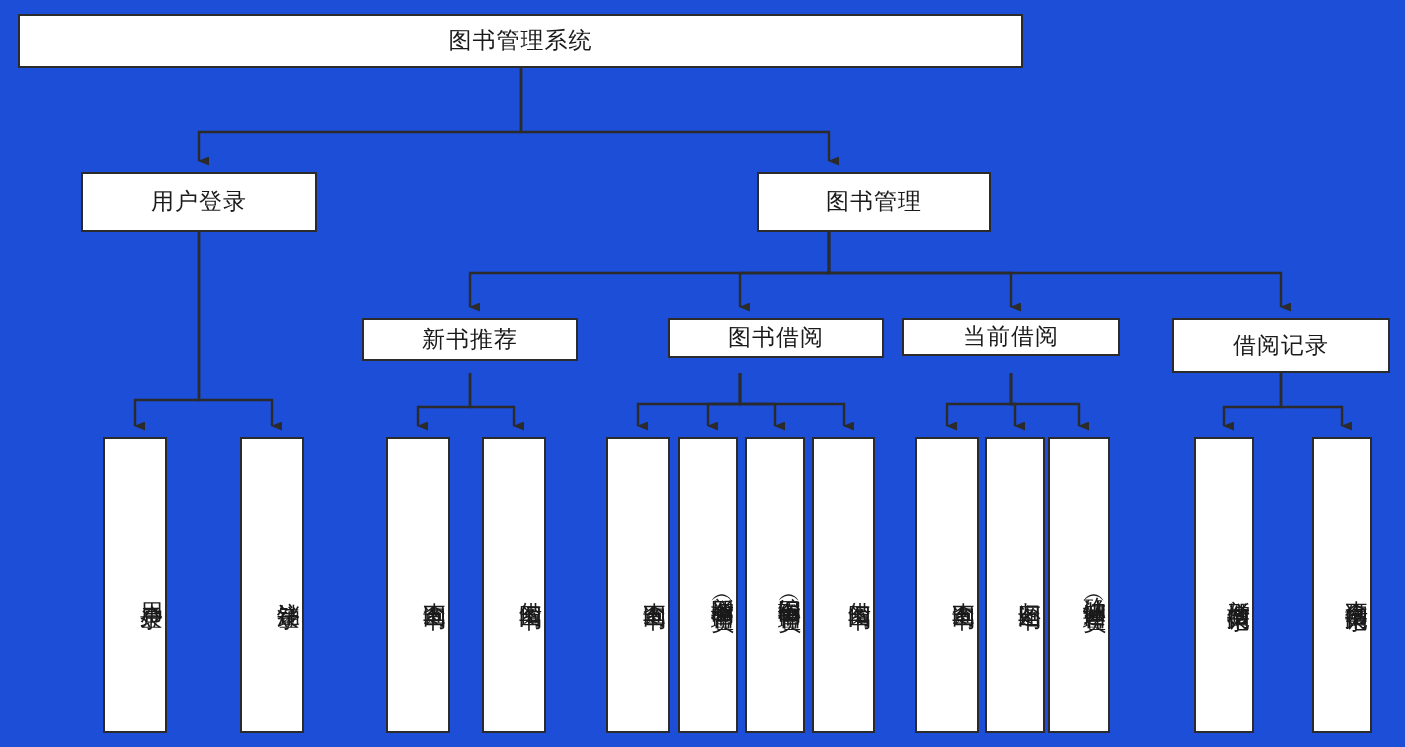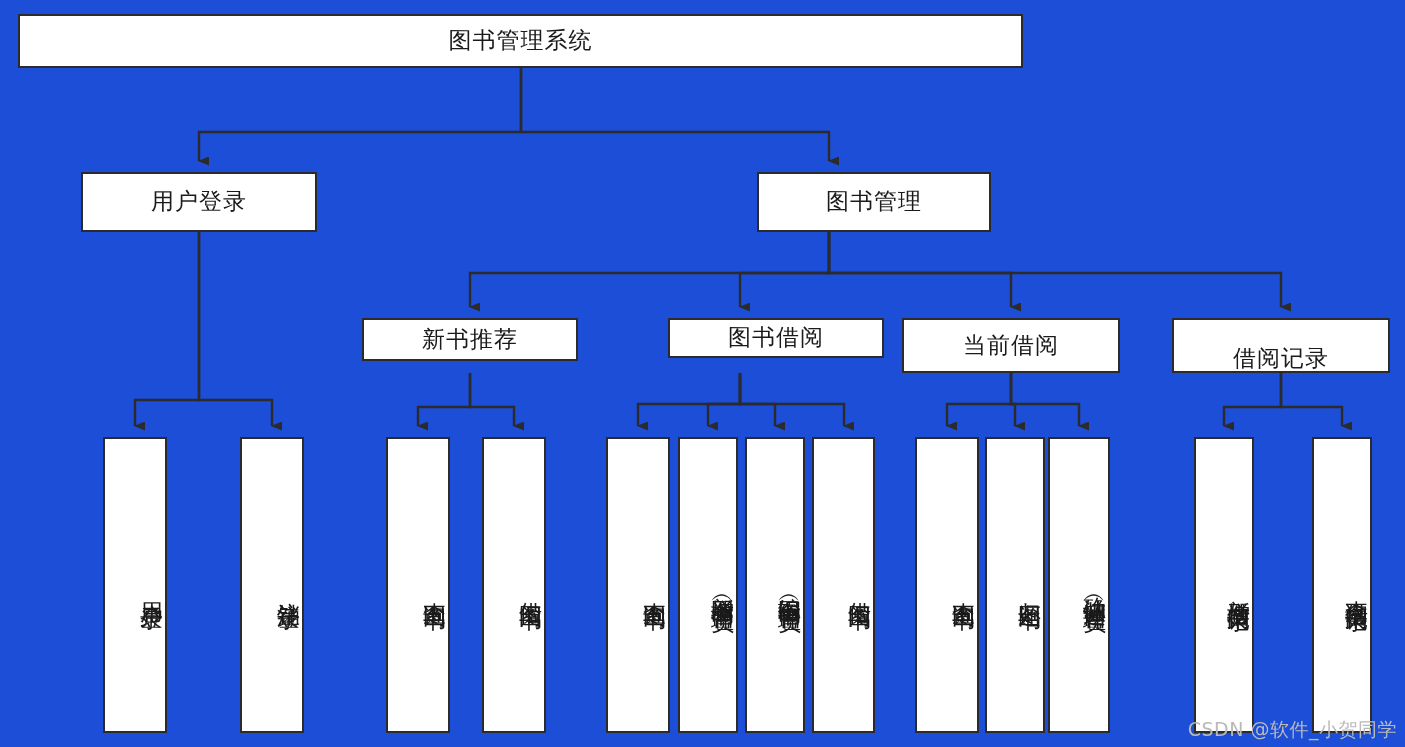--- a/index.html
+++ b/index.html
@@ -115,24 +115,24 @@
       </div>
       <div class="node horiz" style="left: 712px; top: 172px; width: 234px; height: 60px; border-color: rgb(43, 43, 43); background: rgb(255, 255, 255); color: rgb(26, 26, 26); margin-left: 45px;">
         <span class="nlabel">图书管理</span>
       </div>
       <div class="node horiz" style="left: 362px; top: 318px; width: 216px; height: 43px; border-color: rgb(43, 43, 43); background: rgb(255, 255, 255); color: rgb(26, 26, 26);">
         <span class="nlabel">新书推荐</span>
       </div>
       <div class="node horiz" style="left: 632px; top: 318px; width: 216px; height: 40px; border-color: rgb(43, 43, 43); background: rgb(255, 255, 255); color: rgb(26, 26, 26); margin-left: 36px;">
         <span class="nlabel">图书借阅</span>
       </div>
-      <div class="node horiz" style="left: 902px; top: 318px; width: 218px; height: 55px; border-color: rgb(43, 43, 43); background: rgb(255, 255, 255); color: rgb(26, 26, 26);">
+      <div class="node horiz" style="left: 902px; top: 318px; width: 218px; height: 38px; border-color: rgb(43, 43, 43); background: rgb(255, 255, 255); color: rgb(26, 26, 26);">
         <span class="nlabel">当前借阅</span>
       </div>
-      <div class="node horiz" style="left: 1172px; top: 318px; width: 218px; height: 55px; border-color: rgb(43, 43, 43); background: rgb(255, 255, 255); color: rgb(26, 26, 26); align-items: flex-end;">
+      <div class="node horiz" style="left: 1172px; top: 318px; width: 218px; height: 55px; border-color: rgb(43, 43, 43); background: rgb(255, 255, 255); color: rgb(26, 26, 26);">
         <span class="nlabel">借阅记录</span>
       </div>
       <div class="node vert" style="left: 103px; top: 437px; width: 64px; height: 296px; border-color: rgb(43, 43, 43); background: rgb(255, 255, 255); color: rgb(26, 26, 26);">
         <span class="nlabel">用户登录</span>
       </div>
       <div class="node vert" style="left: 240px; top: 437px; width: 64px; height: 296px; border-color: rgb(43, 43, 43); background: rgb(255, 255, 255); color: rgb(26, 26, 26);">
         <span class="nlabel">注销登录</span>
       </div>
       <div class="node vert" style="left: 386px; top: 437px; width: 64px; height: 296px; border-color: rgb(43, 43, 43); background: rgb(255, 255, 255); color: rgb(26, 26, 26);">
         <span class="nlabel">查询图书</span>
@@ -162,14 +162,13 @@
         <span class="nlabel">确认归还（管理员）</span>
       </div>
       <div class="node vert" style="left: 1194px; top: 437px; width: 60px; height: 296px; border-color: rgb(43, 43, 43); background: rgb(255, 255, 255); color: rgb(26, 26, 26);">
         <span class="nlabel">新增借阅记录</span>
       </div>
       <div class="node vert" style="left: 1312px; top: 437px; width: 60px; height: 296px; border-color: rgb(43, 43, 43); background: rgb(255, 255, 255); color: rgb(26, 26, 26);">
         <span class="nlabel">查询借阅记录</span>
       </div>
     </div>
 
-  <div id="watermark">CSDN @软件_小贺同学</div>
 </div>
 
 </body></html>

